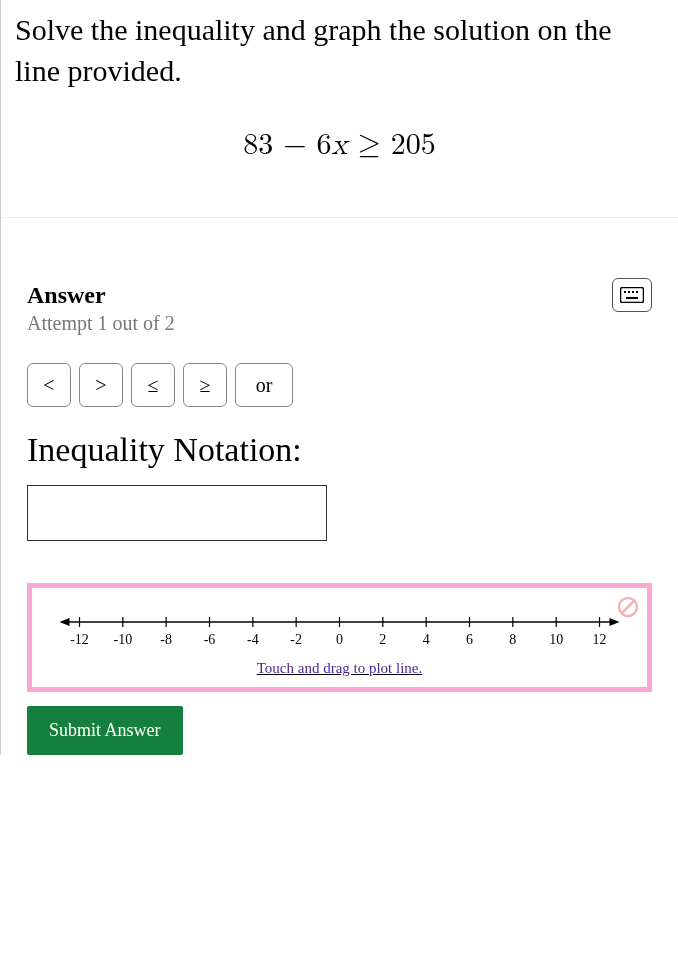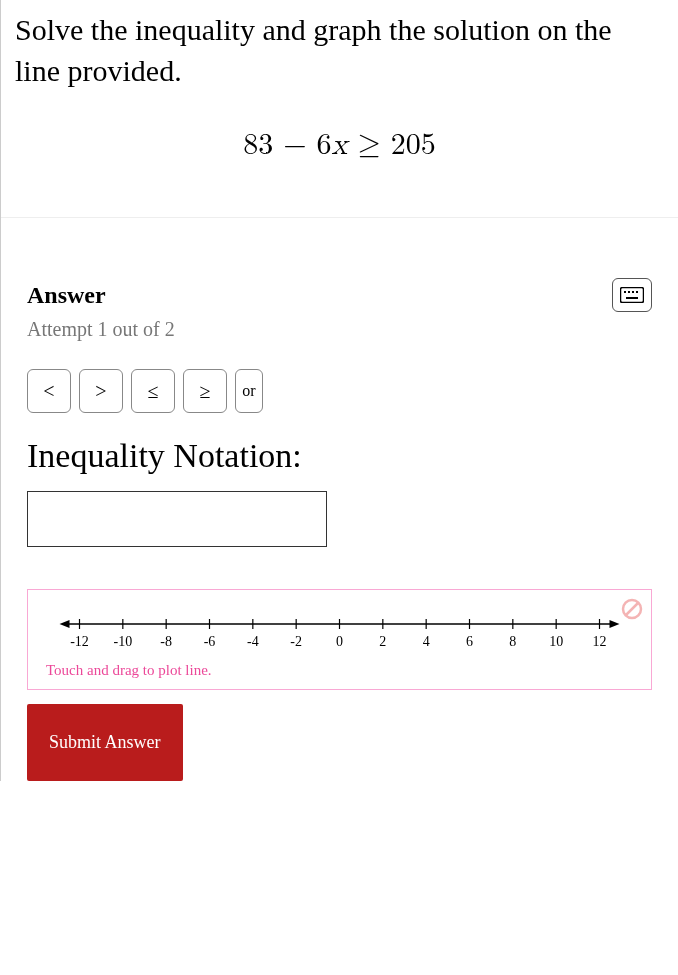--- a/index.html
+++ b/index.html
@@ -42,81 +42,82 @@
     width: 40px; height: 34px;
     border: 1px solid #555;
     border-radius: 6px;
     display: flex; align-items: center; justify-content: center;
     cursor: pointer;
     background: #fff;
   }
   .attempt {
     color: #777;
     font-size: 20px;
-    margin-top: 6px;
+    margin-top: 0;
   }
   .symbol-row {
     display: flex;
     gap: 8px;
     margin-top: 28px;
   }
   .sym-btn {
     width: 44px; height: 44px;
     border: 1px solid #888;
     border-radius: 6px;
     background: #fff;
     font-size: 20px;
     display: flex; align-items: center; justify-content: center;
     cursor: pointer;
     font-family: Georgia, serif;
   }
-  .sym-btn.or-btn { font-size: 16px; width: 28px; }
+  .sym-btn.or-btn { font-size: 20px; width: 58px; }
   .section-label {
     font-size: 34px;
     margin-top: 24px;
   }
   .notation-input {
     margin-top: 16px;
     width: 300px;
     height: 56px;
     border: 1.5px solid #333;
     background: #fff;
     font-size: 20px;
     padding: 4px 8px;
     font-family: Georgia, serif;
   }
   .nl-section { margin-top: 42px; }
   .nl-box {
-    border: 1px solid #f9a8d4;
+    border: 5px solid #f9a8d4;
     margin-top: 16px;
     padding: 22px 18px 10px 18px;
     position: relative;
+    text-decoration: underline;
   }
   .nl-clear {
     position: absolute;
     top: 8px; right: 8px;
     width: 22px; height: 22px;
     cursor: pointer;
   }
   .nl-line {
     width: 100%;
     height: 40px;
   }
   .nl-hint {
-    text-align: left;
-    color: #ec4899;
+    text-align: center;
+    color: #4c1d95;
     font-size: 15px;
     margin-top: 6px;
   }
   .submit-btn {
     margin-top: 14px;
-    background: #b91c1c;
+    background: #15803d;
     color: #fff;
     border: none;
-    padding: 28px 22px;
+    padding: 14px 22px;
     font-size: 18px;
     font-family: Georgia, serif;
     cursor: pointer;
     border-radius: 2px;
   }
 </style>
 </head>
 <body>
 
 <div class="question">Solve the inequality and graph the solution on the line provided.</div>

